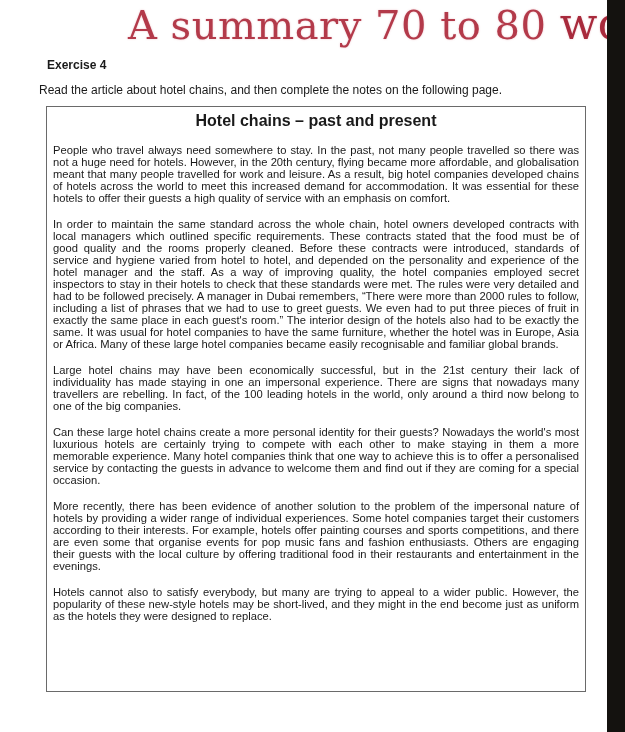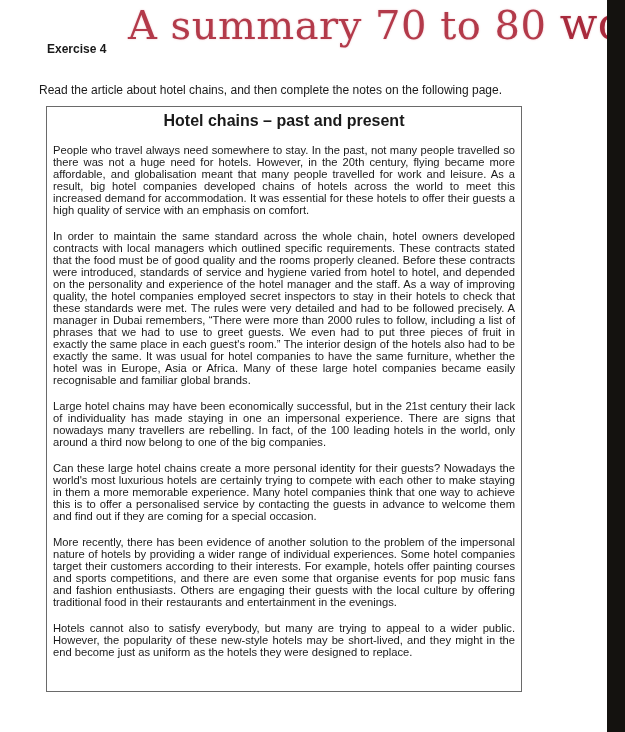--- a/index.html
+++ b/index.html
@@ -16,29 +16,29 @@
   .handwritten {
     position:absolute; left:128px; top:-2px;
     font-family:"DejaVu Serif", serif;
     font-size:40px; letter-spacing:0.5px;
     white-space:nowrap;
     color:#b33a4a;
     text-shadow:0 0 2px rgba(200,80,100,0.35);
   }
   .handwritten .big { color:#a82a3c; font-size:44px; }
   .exercise-label {
-    position:absolute; left:47px; top:42px;
+    position:absolute; left:47px; top:58px;
     font-size:12px; font-weight:bold;
   }
   .instructions {
     position:absolute; left:39px; top:83px;
     font-size:12px;
   }
   .article-box {
-    position:absolute; left:46px; top:106px; width:476px; height:586px;
+    position:absolute; left:46px; top:106px; width:540px; height:586px;
     border:1.5px solid #6a6a6a;
     box-sizing:border-box;
     padding:0 6px;
   }
   .article-title {
     text-align:center; font-weight:bold; font-size:16px;
     margin:5px 0 14px 0;
   }
   .para {
     font-size:11.2px; line-height:12px; text-align:justify;

